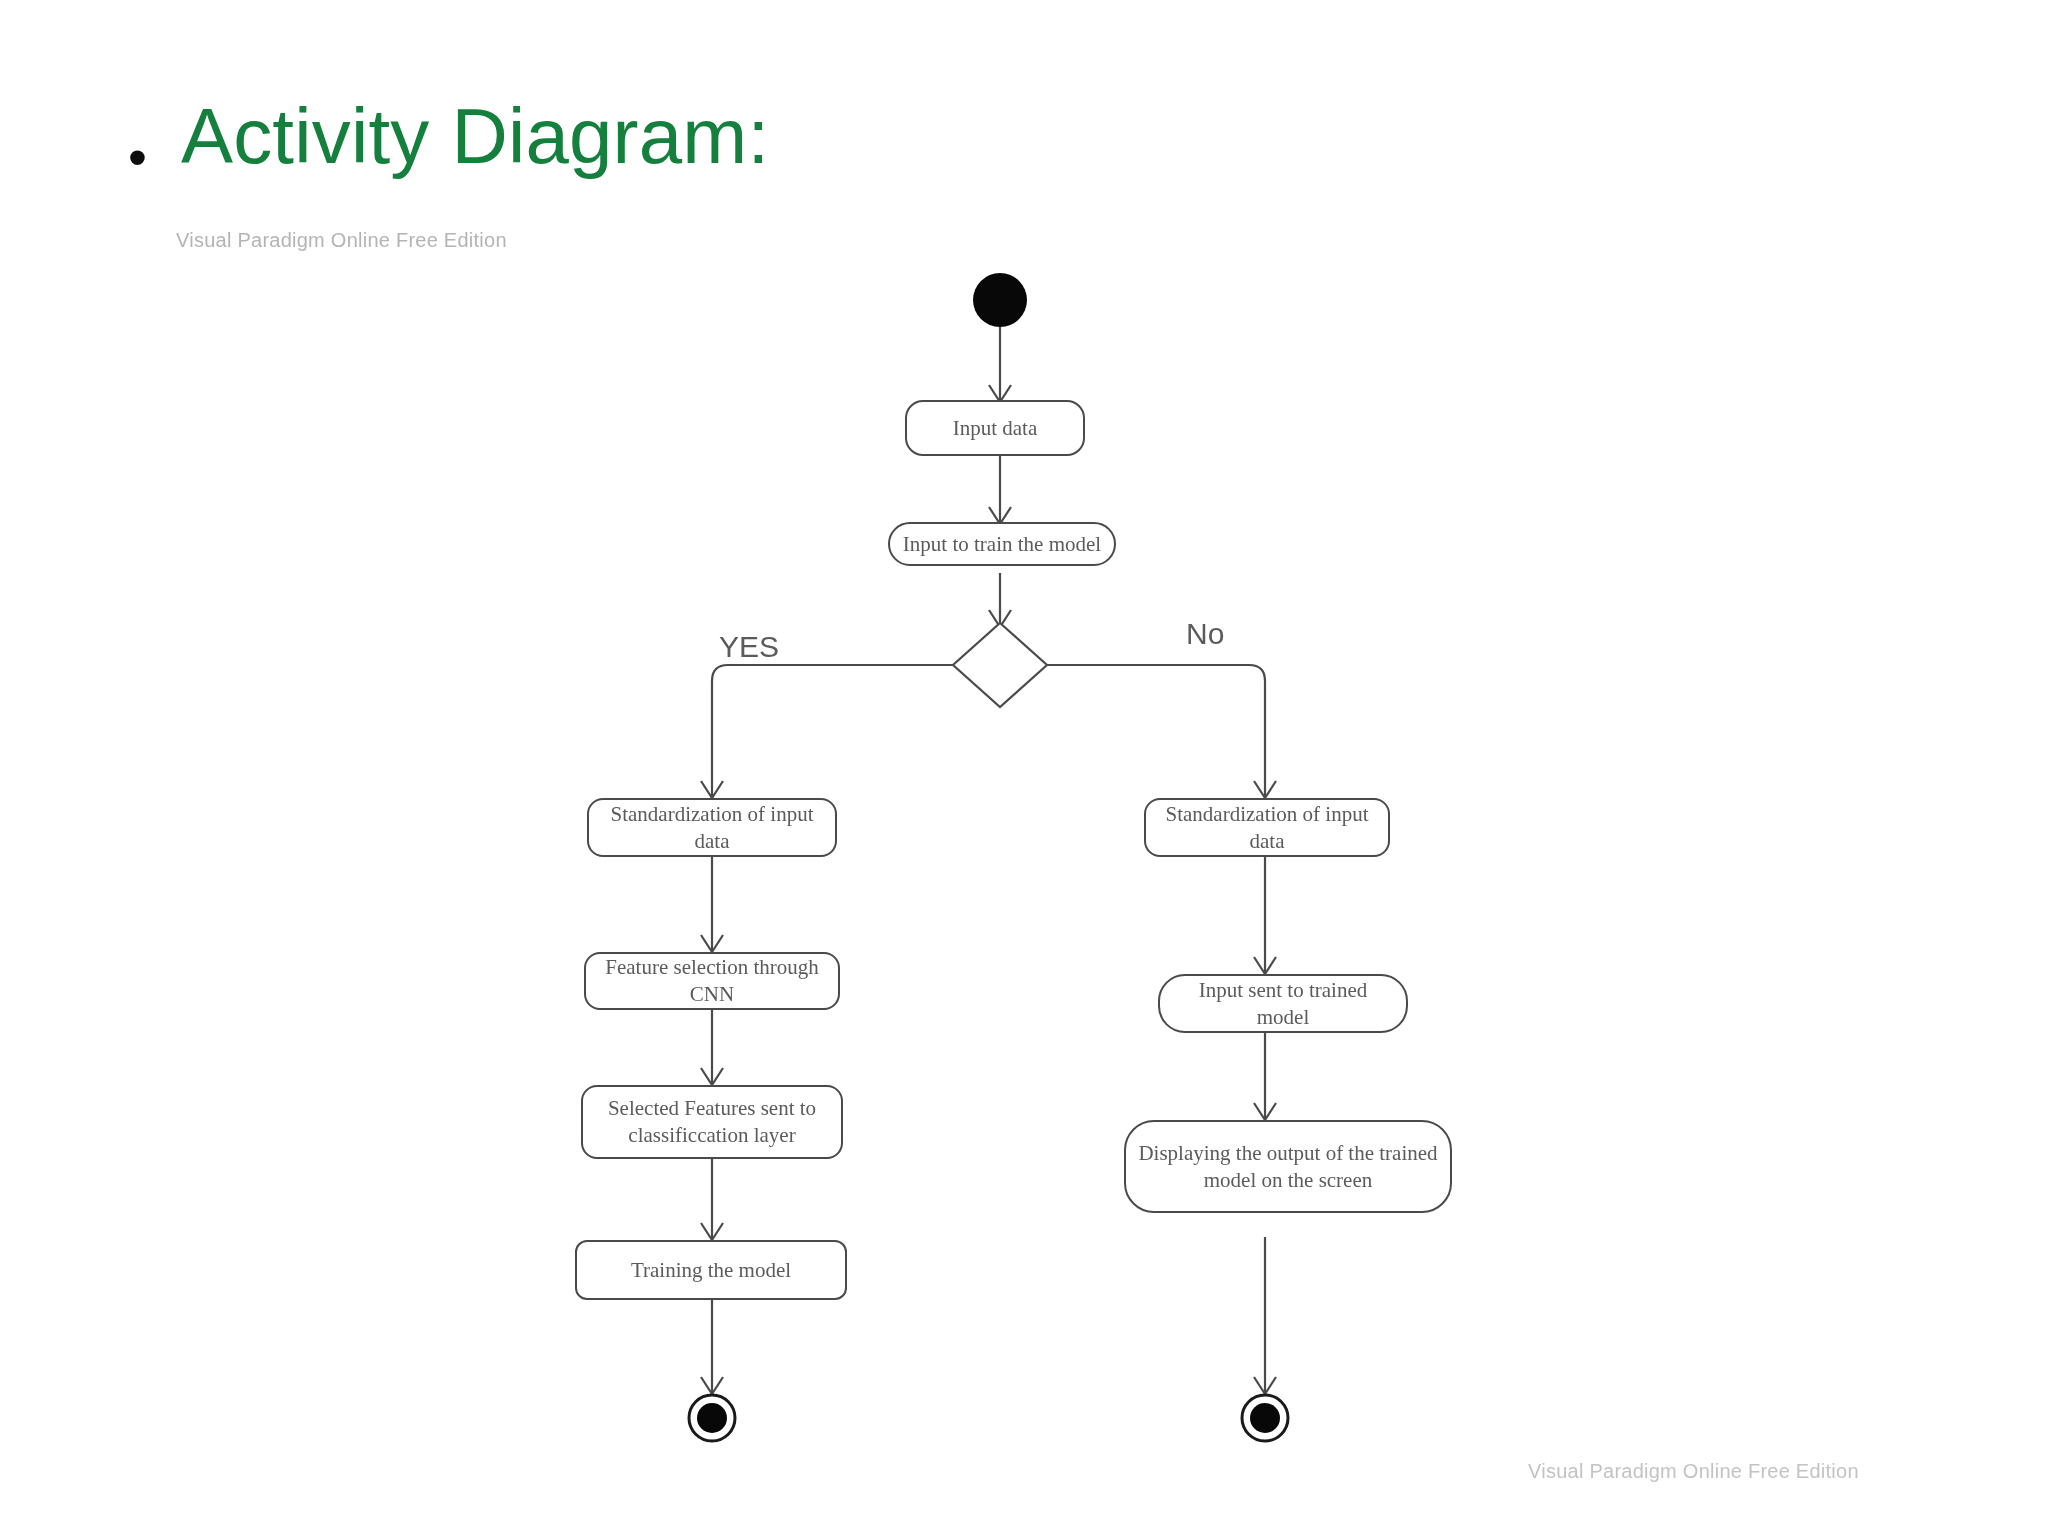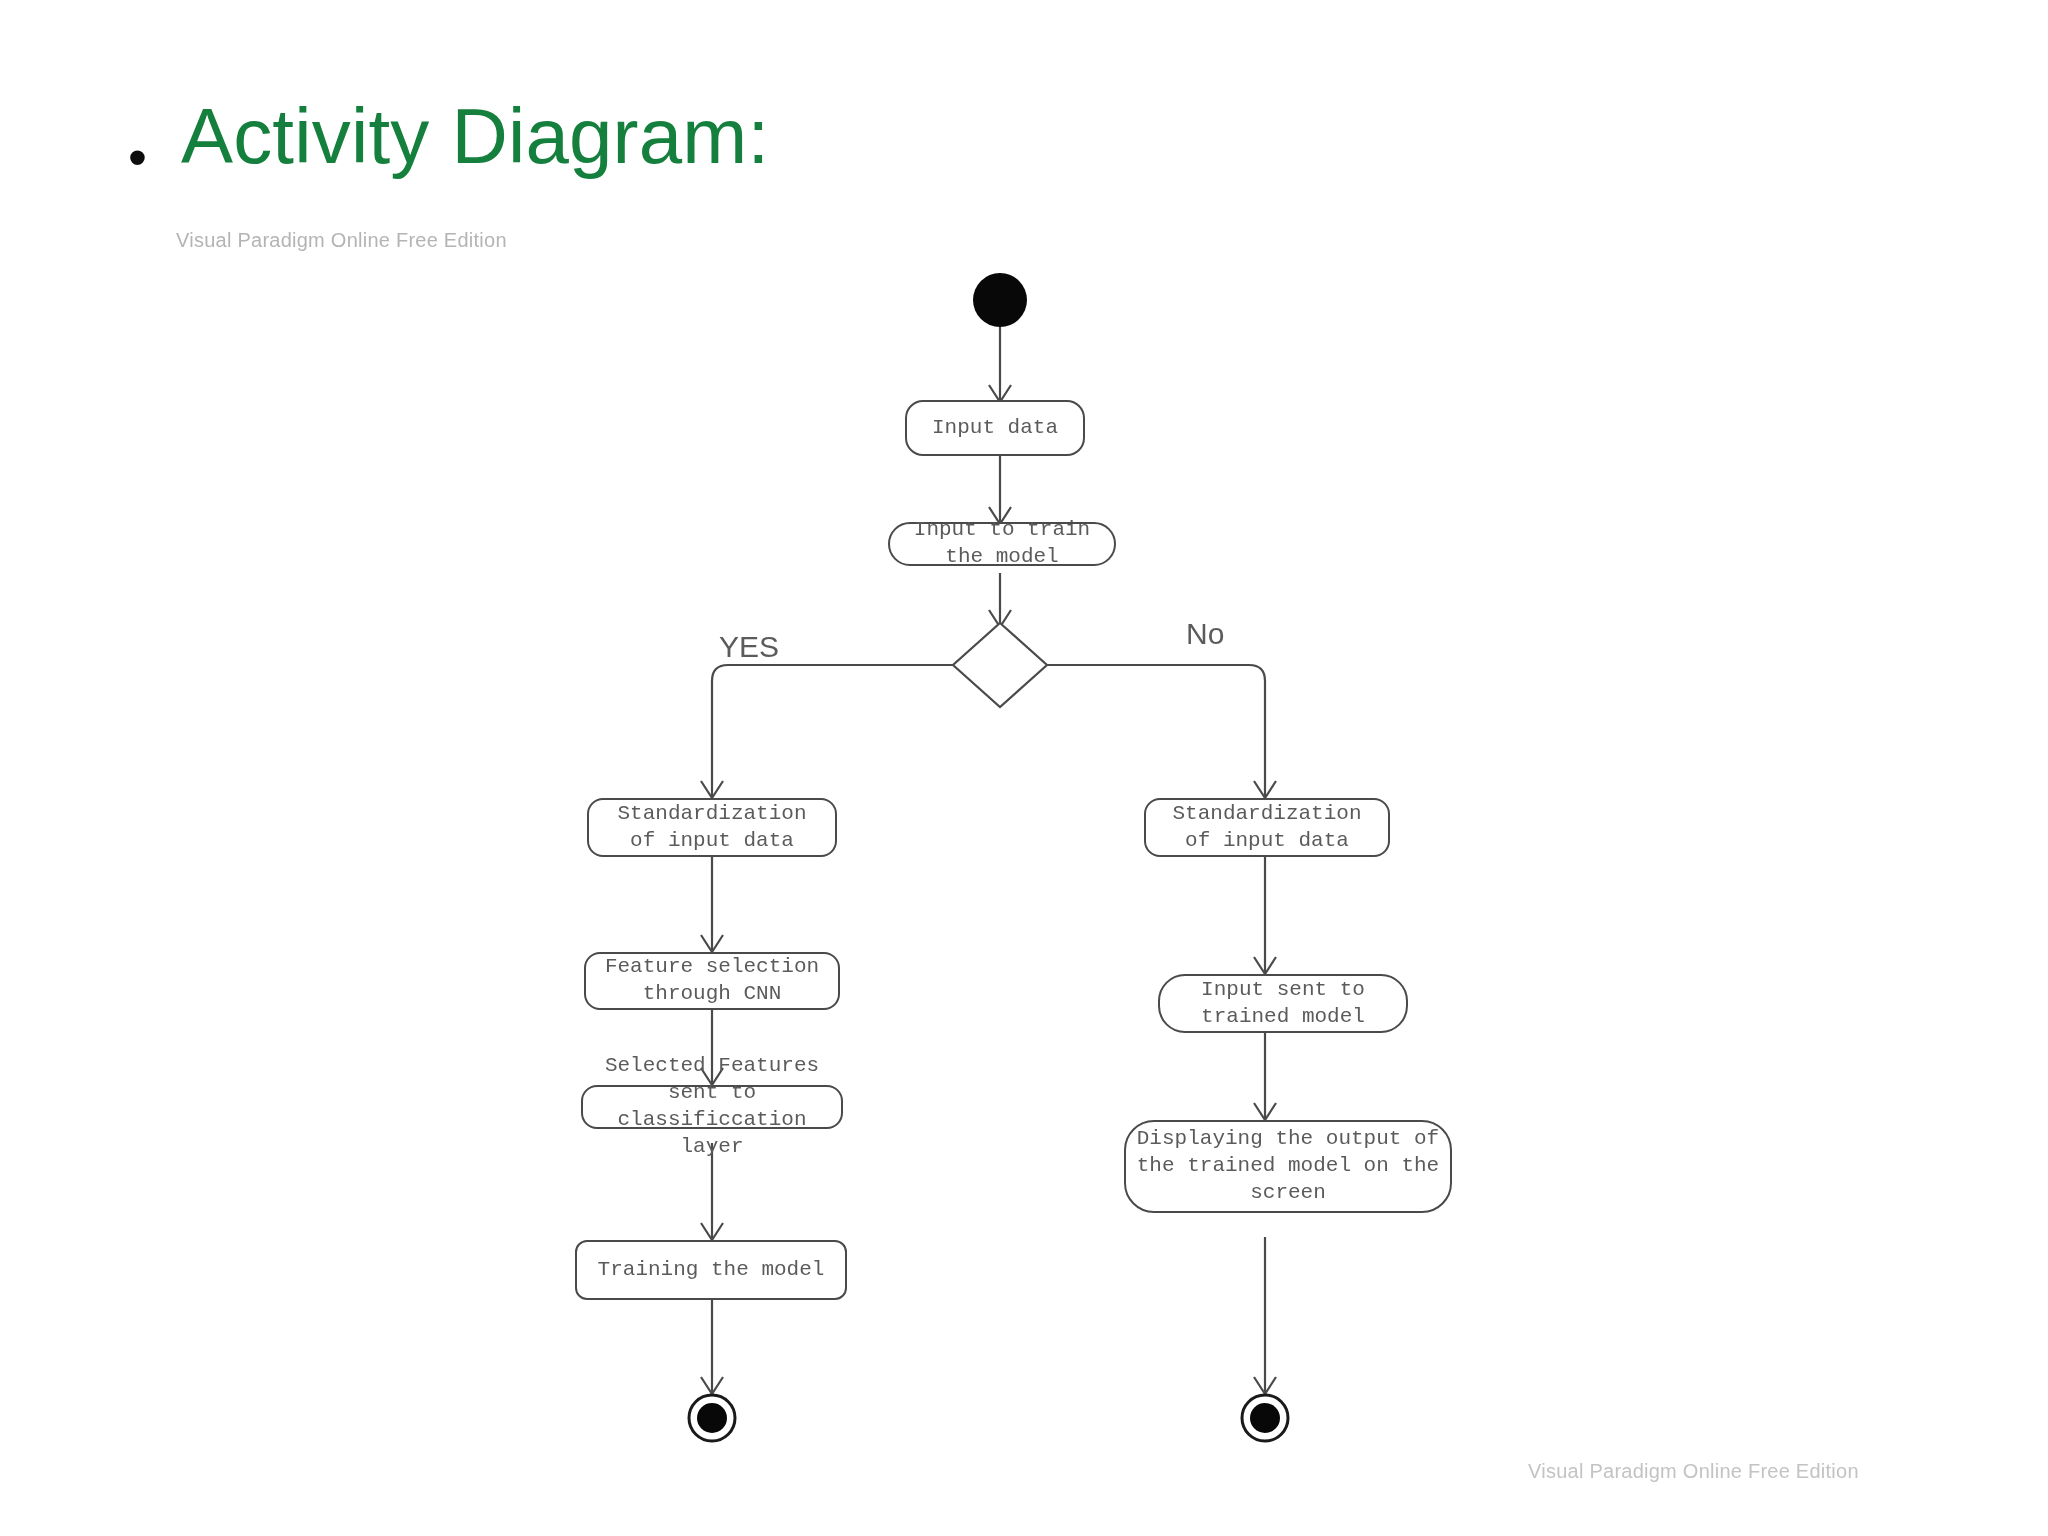--- a/index.html
+++ b/index.html
@@ -73,21 +73,21 @@
     background:#ffffff;
     border:2px solid #4a4a4a;
     display:flex;
     align-items:center;
     justify-content:center;
     text-align:center;
     color:#5b5b5b;
     font-size:21px;
     line-height:1.28;
     padding:4px 10px;
-    font-family:Liberation Mono, monospace;
+    font-family:Liberation Serif, serif;
   }
 
   
   .guard{
     position:absolute;
     font-size:30px;
     color:#5b5b5b;
     white-space:nowrap;
     font-family:"Liberation Sans", sans-serif;
   }
@@ -158,21 +158,21 @@
   <div class="guard" style="left:1186px; top:617px;">No</div>
 
   <div class="act" style="left:905px; top:400px; width:180px; height:56px; border-radius:18px;">Input data</div>
 
   <div class="act" style="left:888px; top:522px; width:228px; height:44px; border-radius:22px;">Input to train the model</div>
 
   <div class="act" style="left:587px; top:798px; width:250px; height:59px; border-radius:16px;">Standardization of input data</div>
 
   <div class="act" style="left:584px; top:952px; width:256px; height:58px; border-radius:16px;">Feature selection through CNN</div>
 
-  <div class="act" style="left:581px; top:1085px; width:262px; height:44px; border-radius:16px;">Selected Features sent to classificcation layer</div>
+  <div class="act" style="left:581px; top:1085px; width:262px; height:74px; border-radius:16px;">Selected Features sent to classificcation layer</div>
 
   <div class="act" style="left:575px; top:1240px; width:272px; height:60px; border-radius:12px;">Training the model</div>
 
   <div class="act" style="left:1144px; top:798px; width:246px; height:59px; border-radius:16px;">Standardization of input data</div>
 
   <div class="act" style="left:1158px; top:974px; width:250px; height:59px; border-radius:27px;">Input sent to trained model</div>
 
   <div class="act" style="left:1124px; top:1120px; width:328px; height:93px; border-radius:30px;">Displaying the output of the trained model on the screen</div>
 
 </div>

